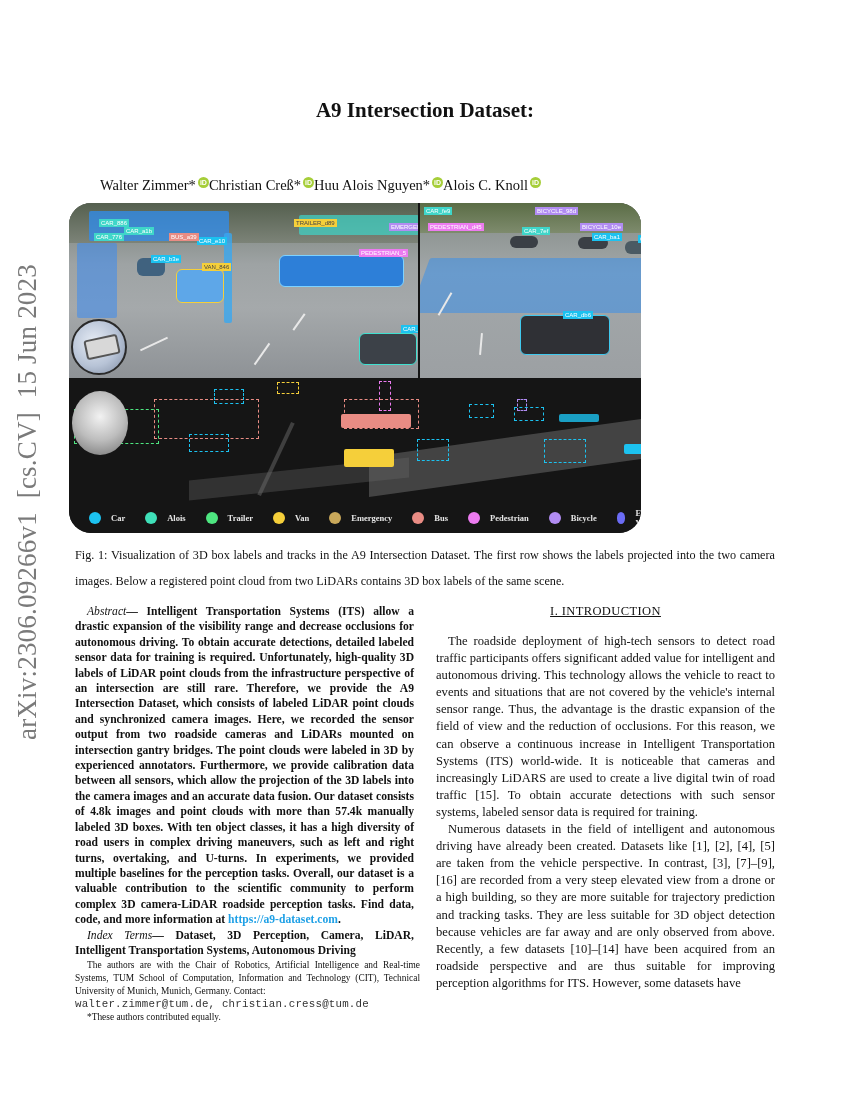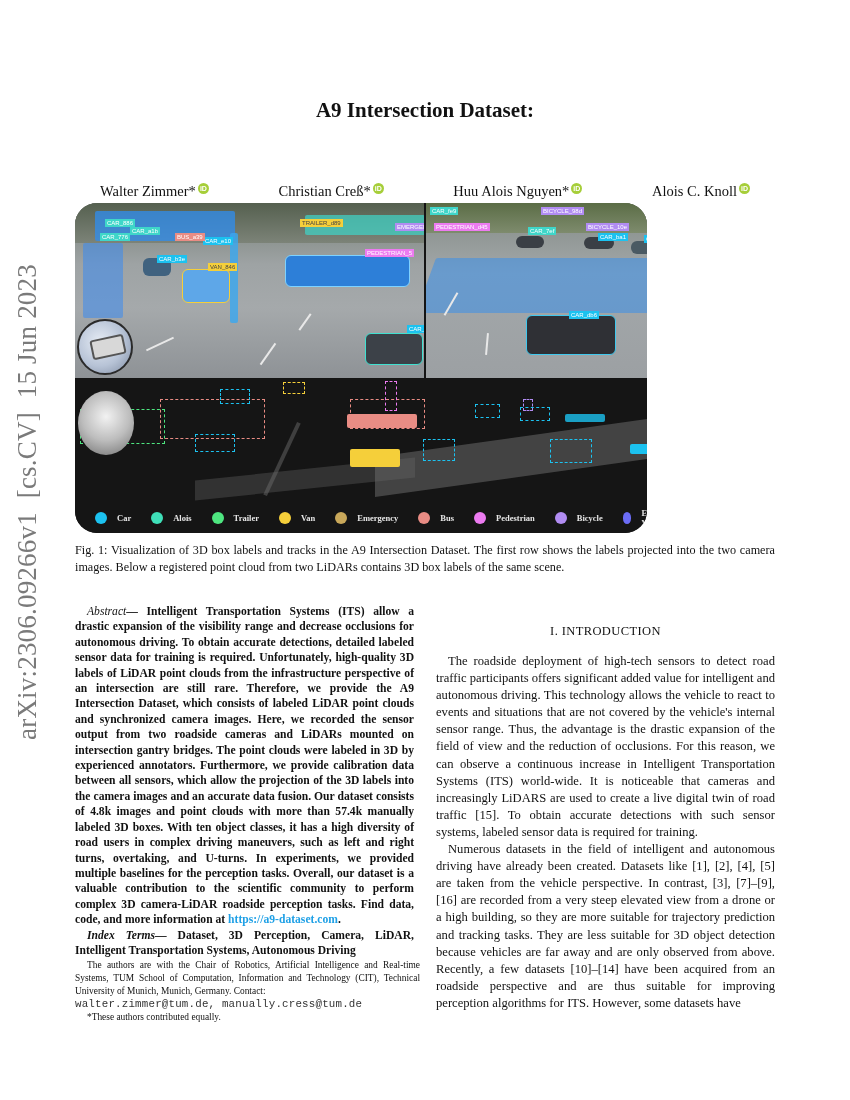--- a/index.html
+++ b/index.html
@@ -24,35 +24,35 @@
       position: absolute;
       left: 0; width: 850px; top: 96px;
       text-align: center;
       font-weight: bold;
       font-size: 21px;
       line-height: 29px;
     }
 
     .authors {
       position: absolute;
-      top: 183px; left: 100px; width: 650px;
-      display: flex; justify-content: space-between;
+      top: 177px; left: 100px; width: 650px;
+      display: flex; justify-content: flex-start;
       font-size: 14.5px;
     }
     .author { display: flex; align-items: center; gap: 2px; }
     .orcid {
       display: inline-block; width: 11px; height: 11px; border-radius: 50%;
       background: #a6ce39; color: #fff; font-size: 7px; line-height: 11px;
       text-align: center; font-family: "Liberation Sans", sans-serif; font-weight: bold;
       margin-top: -6px;
     }
 
     .figure {
       position: absolute;
-      left: 75px; top: 203px; width: 572px; height: 330px;
+      left: 69px; top: 203px; width: 572px; height: 330px;
       border-radius: 22px;
       overflow: hidden;
       background: #141414;
     }
     .cam-row { position: absolute; top: 0; left: 0; width: 700px; height: 175px; display: flex; }
     .cam {
       position: relative; height: 175px; overflow: hidden;
     }
     .cam-left { width: 350px; background: linear-gradient(180deg,#6f7a6e 0%,#8a918d 18%,#9ea3a4 35%,#a5a9ab 60%,#8e9296 100%); }
     .cam-right { width: 350px; margin-left: 2px; background: linear-gradient(180deg,#6b7b5a 0%,#8e9592 15%,#a3a8aa 40%,#9ca0a3 100%); }
@@ -86,40 +86,40 @@
     .legend {
       position: absolute; left: 0; top: 300px; width: 700px; height: 30px;
       display: flex; align-items: center; padding-left: 20px; gap: 0;
       background: #151515;
     }
     .legend-item { display: flex; align-items: center; font-size: 8.5px; color: #e6e6e6; font-weight: bold; margin-right: 20px; }
     .legend-dot { width: 12px; height: 12px; border-radius: 50%; margin-right: 10px; }
 
     .caption {
       position: absolute; left: 75px; top: 542px; width: 700px;
-      font-size: 12.2px; line-height: 17px; text-align: justify;
+      font-size: 12.2px; line-height: 26px; text-align: justify;
     }
 
     .col-left { position: absolute; left: 75px; top: 604px; width: 339px; }
     .col-right { position: absolute; left: 436px; top: 604px; width: 339px; }
 
     .abstract {
       font-size: 11.6px; font-weight: bold; line-height: 15.4px; text-align: justify;
       text-indent: 12px;
     }
     .abstract .lead { font-style: italic; font-weight: normal; }
     .abstract a { color: #1ea0e6; text-decoration: none; font-weight: bold; }
     .index-terms { font-size: 11.6px; font-weight: bold; line-height: 15.4px; text-align: justify; text-indent: 12px; }
-    .index-terms .lead { font-style: italic; font-weight: bold; }
+    .index-terms .lead { font-style: italic; font-weight: normal; }
 
     .footnote { position: absolute; left: 75px; top: 959px; width: 345px; font-size: 9.4px; line-height: 13px; text-align: justify; }
     .footnote p { text-indent: 12px; }
     .footnote .mono { font-family: "Liberation Mono", "DejaVu Sans Mono", monospace; font-size: 10.8px; color: #333; text-indent: 0; letter-spacing: 0.2px; }
 
-    .section-heading { text-align: center; font-size: 12.5px; letter-spacing: 0.4px; margin-top: 20px; margin-bottom: 14px; }
+    .section-heading { text-align: center; font-size: 12.5px; letter-spacing: 0.4px; margin-top: 0; margin-bottom: 14px; text-decoration: underline; }
     .body-text { font-size: 12.6px; line-height: 17.1px; text-align: justify; text-indent: 12px; }
   </style>
 </head>
 <body>
 
 <div class="arxiv-stamp">arXiv:2306.09266v1  [cs.CV]  15 Jun 2023</div>
 
 <div class="title">
   <div>A9 Intersection Dataset:</div>
 </div>
@@ -275,21 +275,21 @@
   <p class="abstract">
     <span class="lead">Abstract</span><span>— Intelligent Transportation Systems (ITS) allow a drastic expansion of the visibility range and decrease occlusions for autonomous driving. To obtain accurate detections, detailed labeled sensor data for training is required. Unfortunately, high-quality 3D labels of LiDAR point clouds from the infrastructure perspective of an intersection are still rare. Therefore, we provide the A9 Intersection Dataset, which consists of labeled LiDAR point clouds and synchronized camera images. Here, we recorded the sensor output from two roadside cameras and LiDARs mounted on intersection gantry bridges. The point clouds were labeled in 3D by experienced annotators. Furthermore, we provide calibration data between all sensors, which allow the projection of the 3D labels into the camera images and an accurate data fusion. Our dataset consists of 4.8k images and point clouds with more than 57.4k manually labeled 3D boxes. With ten object classes, it has a high diversity of road users in complex driving maneuvers, such as left and right turns, overtaking, and U-turns. In experiments, we provided multiple baselines for the perception tasks. Overall, our dataset is a valuable contribution to the scientific community to perform complex 3D camera-LiDAR roadside perception tasks. Find data, code, and more information at </span><a>https://a9-dataset.com</a><span>.</span>
   </p>
   <p class="index-terms">
     <span class="lead">Index Terms</span><span>— Dataset, 3D Perception, Camera, LiDAR, Intelligent Transportation Systems, Autonomous Driving</span>
   </p>
 </div>
 
 <div class="footnote">
   <p>The authors are with the Chair of Robotics, Artificial Intelligence and Real-time Systems, TUM School of Computation, Information and Technology (CIT), Technical University of Munich, Munich, Germany. Contact:</p>
-  <div class="mono">walter.zimmer@tum.de, manually.cress@tum.de</div>
+  <div class="mono">walter.zimmer@tum.de, christian.cress@tum.de</div>
   <p>*These authors contributed equally.</p>
 </div>
 
 <div class="col-right">
   <div class="section-heading">I. INTRODUCTION</div>
   <p class="body-text">The roadside deployment of high-tech sensors to detect road traffic participants offers significant added value for intelligent and autonomous driving. This technology allows the vehicle to react to events and situations that are not covered by the vehicle's internal sensor range. Thus, the advantage is the drastic expansion of the field of view and the reduction of occlusions. For this reason, we can observe a continuous increase in Intelligent Transportation Systems (ITS) world-wide. It is noticeable that cameras and increasingly LiDARS are used to create a live digital twin of road traffic [15]. To obtain accurate detections with such sensor systems, labeled sensor data is required for training.</p>
   <p class="body-text">Numerous datasets in the field of intelligent and autonomous driving have already been created. Datasets like [1], [2], [4], [5] are taken from the vehicle perspective. In contrast, [3], [7]–[9], [16] are recorded from a very steep elevated view from a drone or a high building, so they are more suitable for trajectory prediction and tracking tasks. They are less suitable for 3D object detection because vehicles are far away and are only observed from above. Recently, a few datasets [10]–[14] have been acquired from an roadside perspective and are thus suitable for improving perception algorithms for ITS. However, some datasets have</p>
 </div>
 
 </body></html>

